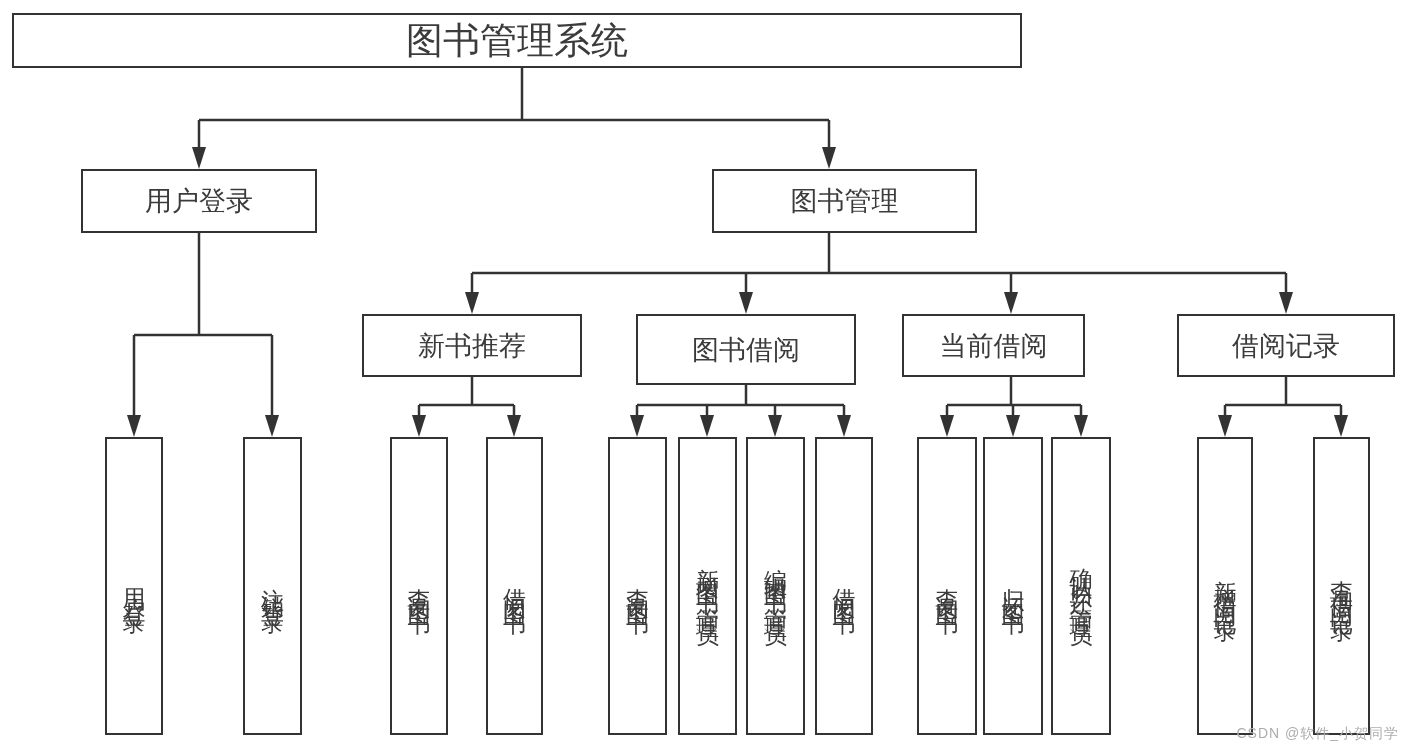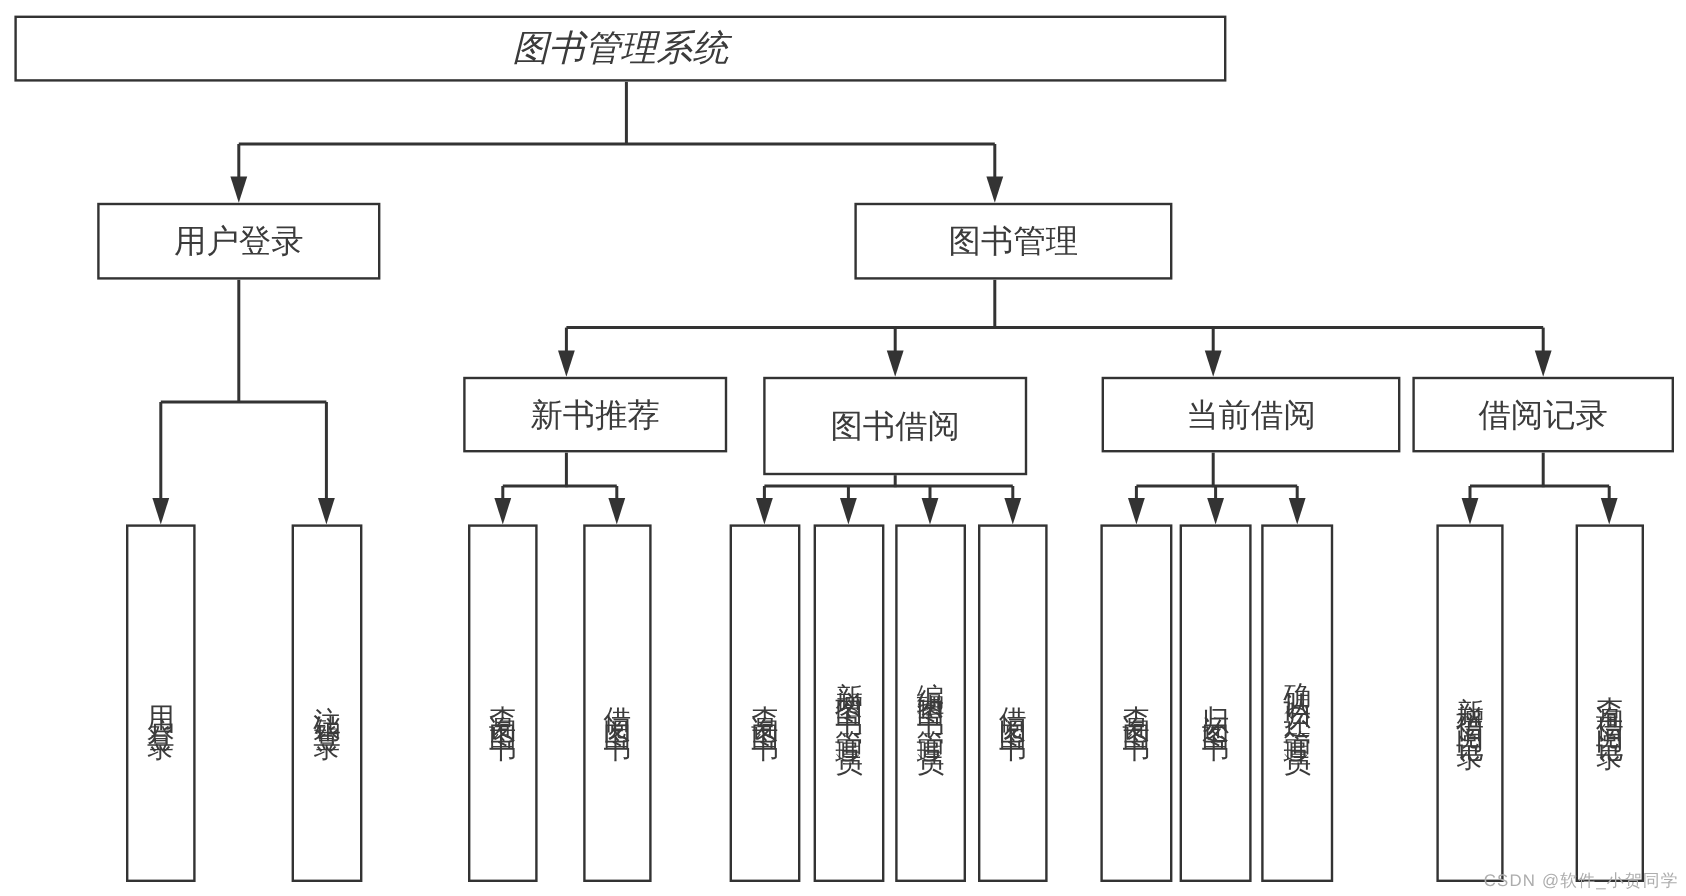--- a/index.html
+++ b/index.html
@@ -9,21 +9,21 @@
     font-family:"Liberation Sans","DejaVu Sans",sans-serif;
     color:var(--text,#3b3b3b);
   }
   .connectors{position:absolute;left:0;top:0;z-index:1;}
   .box{
     position:absolute;box-sizing:border-box;background:#fff;
     border:2.5px solid var(--border,#333);
     display:flex;align-items:center;justify-content:center;
     z-index:2;text-align:center;
   }
-  .root-box{font-size:30px;font-style:italic;}
+  .root-box{font-size:37px;}
   .branch-box{font-size:27px;}
   .vbox{
     writing-mode:vertical-rl;
     font-size:23px;letter-spacing:8px;line-height:1;
   }
   .watermark{
     position:absolute;right:6px;bottom:4px;z-index:3;
     font-size:14px;color:var(--watermark,#adadad);letter-spacing:1px;
     white-space:nowrap;
   }
@@ -92,27 +92,27 @@
     <span>图书管理系统</span>
   </div>
 
   <div class="box branch-box" style="left:81px;top:169px;width:236px;height:64px;">
     <span>用户登录</span>
   </div>
   <div class="box branch-box" style="left:712px;top:169px;width:265px;height:64px;">
     <span>图书管理</span>
   </div>
 
-  <div class="box branch-box" style="left:362px;top:314px;width:220px;height:63px;margin-left:24px;">
+  <div class="box branch-box" style="left:362px;top:314px;width:220px;height:63px;">
     <span>新书推荐</span>
   </div>
-  <div class="box branch-box" style="left:636px;top:314px;width:220px;height:82px;">
+  <div class="box branch-box" style="left:636px;top:314px;width:220px;height:71px;">
     <span>图书借阅</span>
   </div>
-  <div class="box branch-box" style="left:902px;top:314px;width:249px;height:63px;margin-left:16px;">
+  <div class="box branch-box" style="left:902px;top:314px;width:183px;height:63px;">
     <span>当前借阅</span>
   </div>
   <div class="box branch-box" style="left:1177px;top:314px;width:218px;height:63px;">
     <span>借阅记录</span>
   </div>
 
   <div class="box vbox" style="left:105px;top:437px;width:58px;height:298px;">
     <span>用户登录</span>
   </div>
   <div class="box vbox" style="left:243px;top:437px;width:59px;height:298px;">

